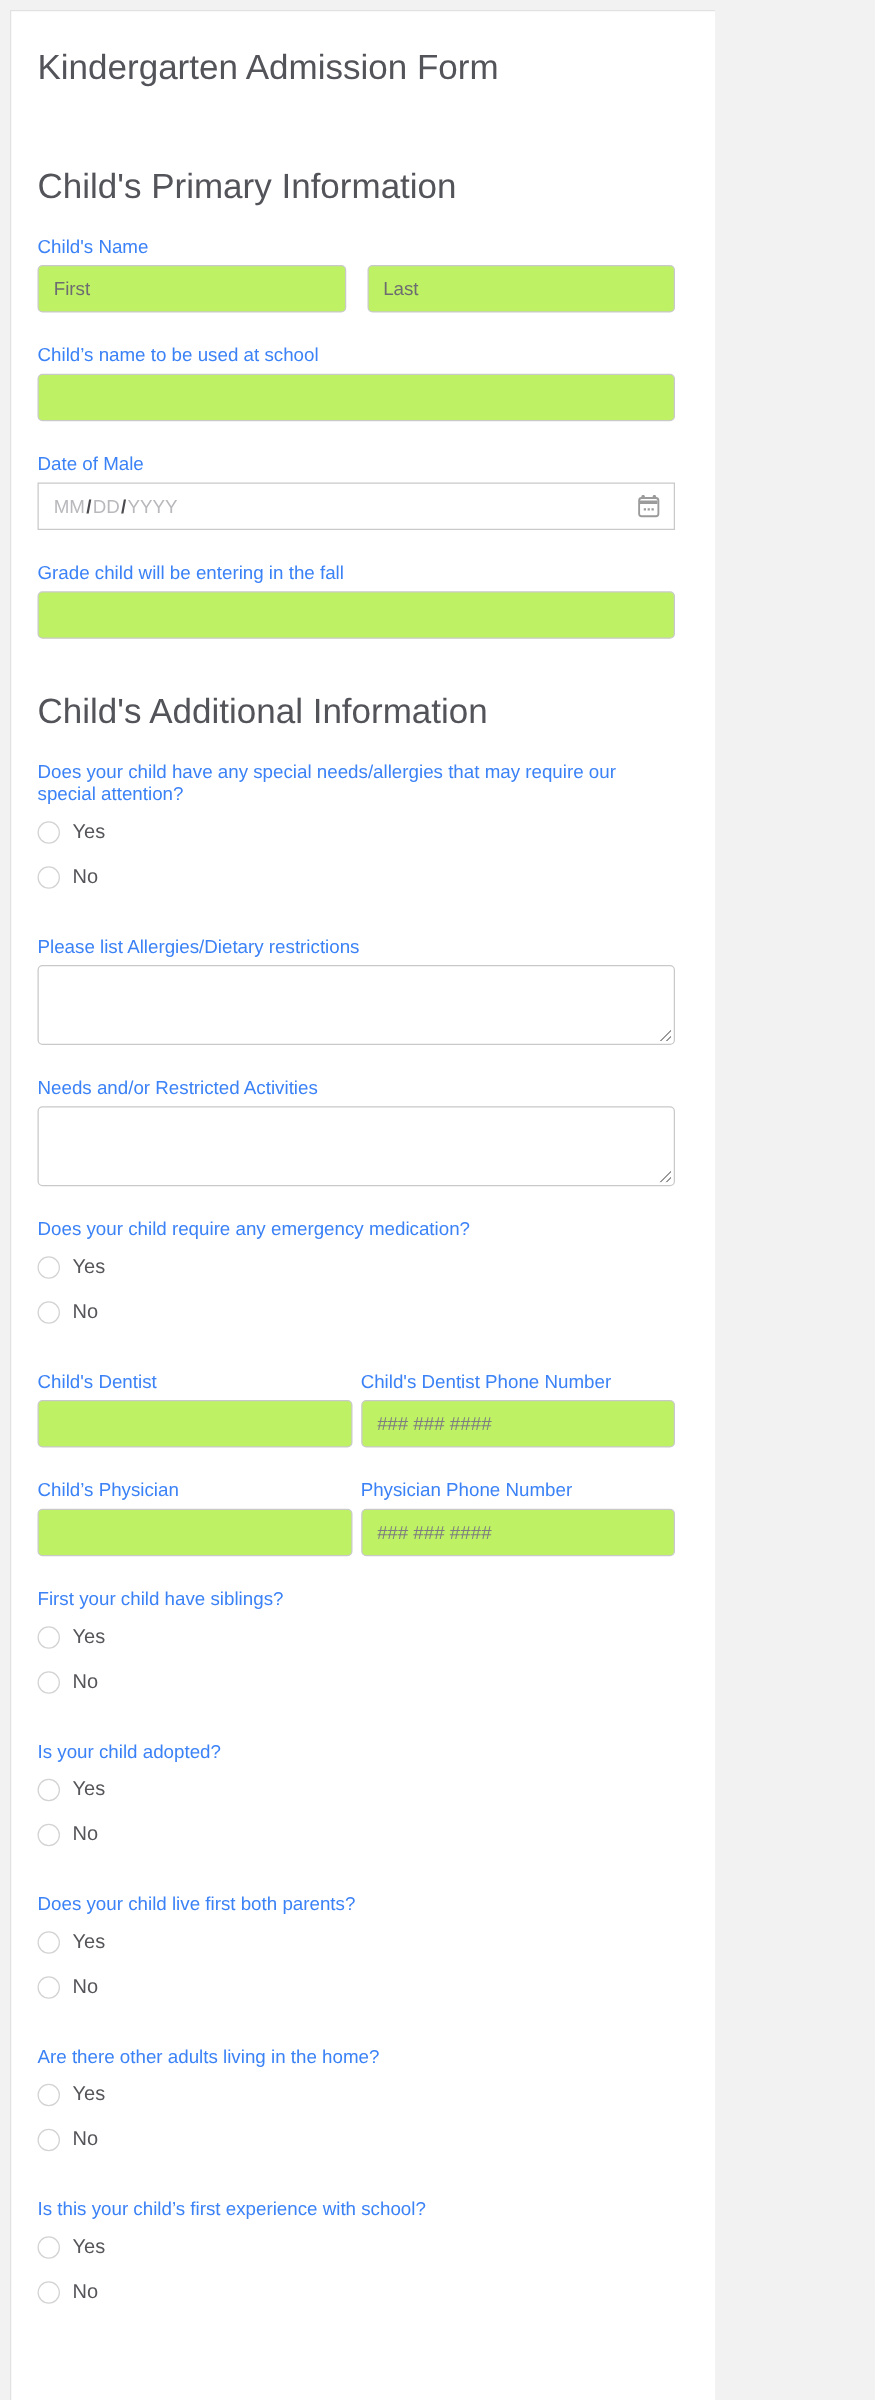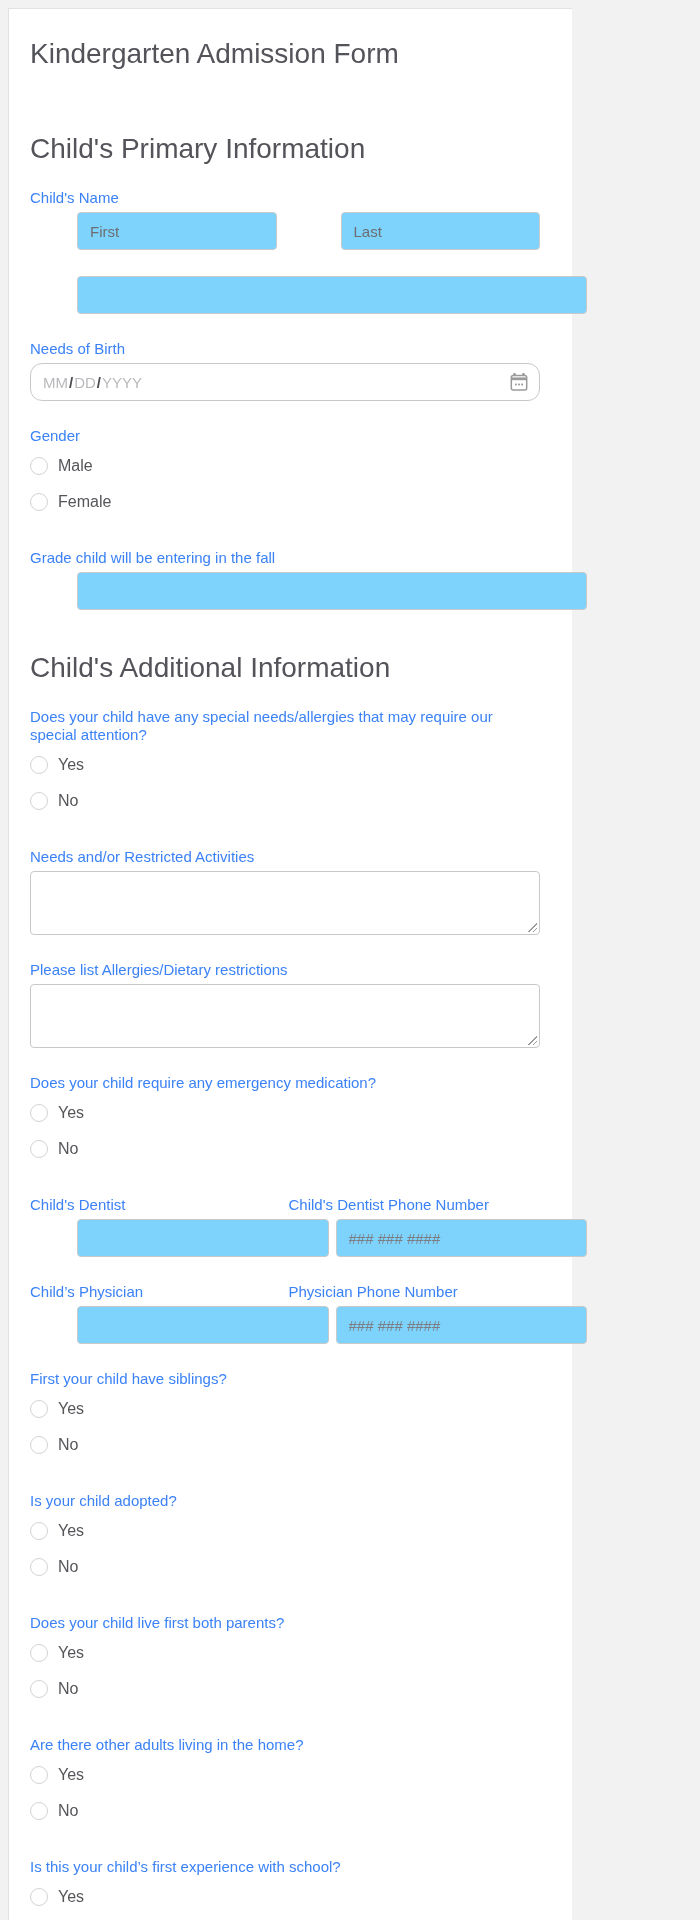--- a/index.html
+++ b/index.html
@@ -21,32 +21,32 @@
     margin:62px 0 0 0;font-size:28px;line-height:28px;font-weight:400;color:#53535a;
   }
   .section + .section .section-heading{margin-top:44px;}
   .field{margin-top:26px;}
   .field-label{
     font-size:15px;line-height:18px;color:#3b82f6;
   }
   .control{margin-top:5px;position:relative;}
   .text-input{
     box-sizing:border-box;width:100%;height:38px;
-    border:1px solid #c9c9c9;border-radius:4px;background:#7dd3fc;
+    border:1px solid #c9c9c9;border-radius:4px;background:#bef264;
     padding:0 12px;font-family:"Liberation Sans",sans-serif;
-    font-size:15px;color:#55555a;outline:none;display:block;margin-left:47px;
+    font-size:15px;color:#55555a;outline:none;display:block;
   }
   .name-row{display:flex;gap:17px;}
   .name-row .text-input{flex:1;min-width:0;}
   .name-input::placeholder{color:#6d6d71;opacity:1;}
   .plain-input::placeholder{color:#b9b9bd;opacity:1;}
   .phone-input::placeholder{color:#7d7d81;opacity:1;}
   .date-box{
     box-sizing:border-box;width:100%;height:38px;
-    border:1px solid #c9c9c9;border-radius:12px;background:#fff;
+    border:1px solid #c9c9c9;border-radius:0;background:#fff;
     display:flex;align-items:center;padding:0 40px 0 12px;position:relative;
     cursor:text;
   }
   .date-ph{font-size:15px;color:#b9b9bd;}
   .date-sep{font-size:15px;color:#4a4a4f;font-weight:700;margin:0 1px;}
   .cal-btn{
     position:absolute;right:9px;top:50%;transform:translateY(-50%);
     width:22px;height:22px;display:flex;align-items:center;justify-content:center;
     cursor:pointer;
   }
@@ -84,26 +84,27 @@
       <div class="section">
         <h2 class="section-heading">Child's Primary Information</h2>
         <div class="field">
           <div class="field-label">Child's Name</div>
           <div class="control name-row">
             <input type="text" class="text-input name-input" placeholder="First" style="">
             <input type="text" class="text-input name-input" placeholder="Last" style="">
           </div>
         </div>
         <div class="field">
+          <div class="field-label">Child’s name to be used at school</div>
           <div class="control">
             <input type="text" class="text-input plain-input" placeholder="" style="">
           </div>
         </div>
         <div class="field">
-          <div class="field-label">Needs of Birth</div>
+          <div class="field-label">Date of Male</div>
           <div class="control">
             <div class="date-box">
               <span class="date-ph">MM</span>
               <span class="date-sep">/</span>
               <span class="date-ph">DD</span>
               <span class="date-sep">/</span>
               <span class="date-ph">YYYY</span>
               <span class="cal-btn">
                 <svg width="20" height="20" viewBox="0 0 20 20" xmlns="http://www.w3.org/2000/svg">
                   <rect x="4.2" y="1" width="2.6" height="4" rx="1" fill="#9b9b9b"></rect>
@@ -111,33 +112,20 @@
                   <rect x="2.3" y="3.4" width="15.4" height="14.6" rx="2" fill="#ffffff" stroke="#9b9b9b" stroke-width="1.5"></rect>
                   <path d="M3 5.4 h14 v2.8 h-14 z" fill="#9b9b9b"></path>
                   <rect x="6" y="11.6" width="1.8" height="1.8" fill="#9b9b9b"></rect>
                   <rect x="9.1" y="11.6" width="1.8" height="1.8" fill="#9b9b9b"></rect>
                   <rect x="12.2" y="11.6" width="1.8" height="1.8" fill="#9b9b9b"></rect>
                 </svg>
               </span>
             </div>
           </div>
         </div>
-        <div class="field field-radio">
-          <div class="field-label">Gender</div>
-          <div class="radio-options">
-            <div class="radio-row">
-              <span class="radio-circle"></span>
-              <span class="radio-label">Male</span>
-            </div>
-            <div class="radio-row">
-              <span class="radio-circle"></span>
-              <span class="radio-label">Female</span>
-            </div>
-          </div>
-        </div>
         <div class="field">
           <div class="field-label">Grade child will be entering in the fall</div>
           <div class="control">
             <input type="text" class="text-input plain-input" placeholder="" style="">
           </div>
         </div>
       </div>
       <div class="section">
         <h2 class="section-heading">Child's Additional Information</h2>
         <div class="field field-radio">
@@ -147,28 +135,28 @@
               <span class="radio-circle"></span>
               <span class="radio-label">Yes</span>
             </div>
             <div class="radio-row">
               <span class="radio-circle"></span>
               <span class="radio-label">No</span>
             </div>
           </div>
         </div>
         <div class="field">
-          <div class="field-label">Needs and/or Restricted Activities</div>
+          <div class="field-label">Please list Allergies/Dietary restrictions</div>
           <div class="ta-wrap">
             <textarea class="textarea" style=""></textarea>
             <div class="ta-handle"></div>
           </div>
         </div>
         <div class="field">
-          <div class="field-label">Please list Allergies/Dietary restrictions</div>
+          <div class="field-label">Needs and/or Restricted Activities</div>
           <div class="ta-wrap">
             <textarea class="textarea" style=""></textarea>
             <div class="ta-handle"></div>
           </div>
         </div>
         <div class="field field-radio">
           <div class="field-label">Does your child require any emergency medication?</div>
           <div class="radio-options">
             <div class="radio-row">
               <span class="radio-circle"></span>

